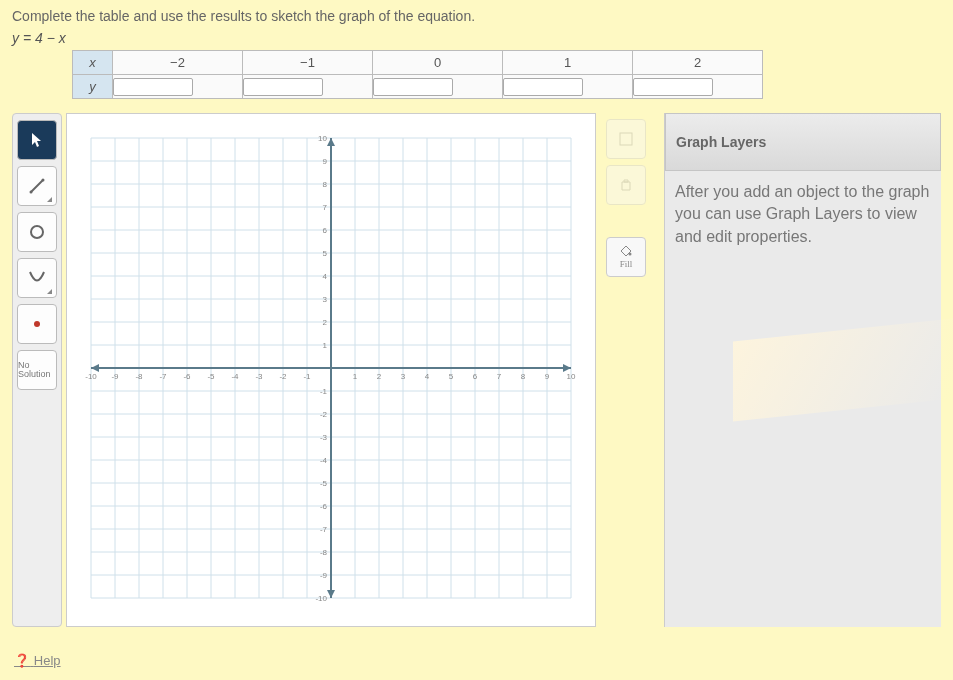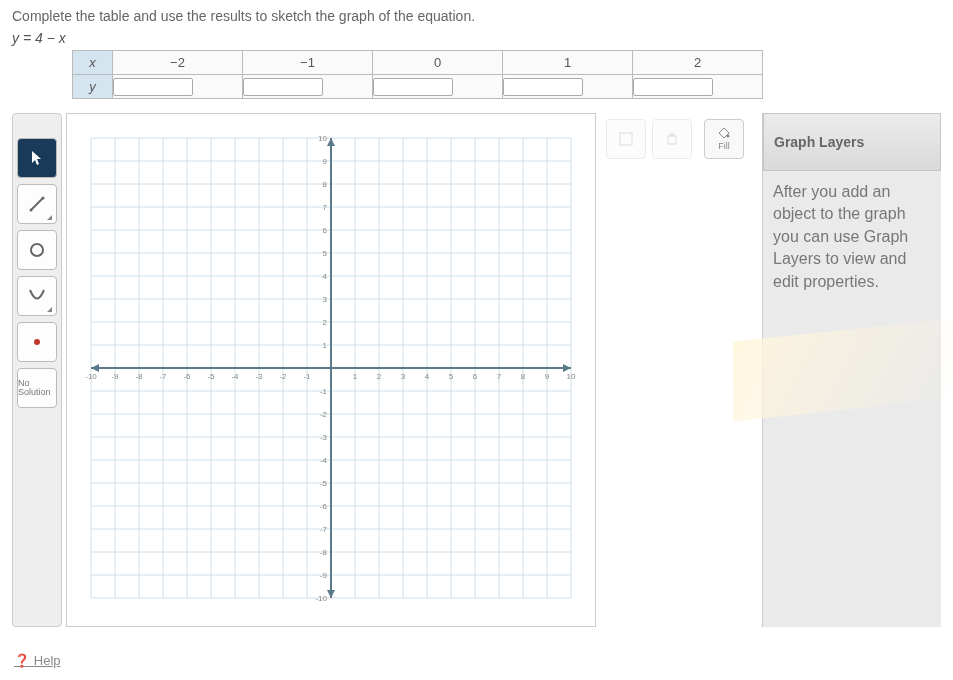--- a/index.html
+++ b/index.html
@@ -5,21 +5,21 @@
   * { box-sizing: border-box; margin: 0; padding: 0; }
   body {
     font-family: Arial, sans-serif;
     background: #e8e8e8;
     width: 953px;
     height: 680px;
     overflow: hidden;
     color: #555;
   }
   .page {
-    background: #ffffff;
+    background: #fef9c3;
     padding: 8px 12px;
     height: 100%;
     position: relative;
   }
   .instruction { font-size: 14px; color: #666; margin-bottom: 6px; }
   .equation { font-size: 14px; color: #555; margin-bottom: 4px; font-style: italic; }
   .xy-table {
     border-collapse: collapse;
     margin-left: 60px;
     margin-bottom: 14px;
@@ -43,21 +43,21 @@
     border-radius: 2px;
     width: 80px;
     height: 18px;
     background: #fff;
   }
   .work-row { display: flex; gap: 0; }
   .tool-col {
     display: flex;
     flex-direction: column;
     gap: 6px;
-    padding: 24px 4px;
+    padding: 6px 4px;
     background: #eee;
     border: 1px solid #ccc;
     border-radius: 4px;
   }
   .tool-btn {
     width: 40px; height: 40px;
     border: 1px solid #bbb;
     border-radius: 4px;
     background: #fdfdfd;
     display: flex; align-items: center; justify-content: center;
@@ -68,22 +68,22 @@
   .tool-btn.selected { background: #1a3a5a; color: #fff; }
   .tool-sub { position:absolute; right:4px; bottom:3px; width:0;height:0;border-left:5px solid transparent;border-bottom:5px solid #888;}
   .tool-btn { position:relative; }
   .graph-wrap {
     background: #fff;
     border: 1px solid #ccc;
     padding: 4px;
     margin-left: 4px;
   }
   .right-tools {
-    display:flex; flex-direction:row; gap:6px;
-    margin-left:6px; padding:6px 4px;
+    display:flex; flex-direction:column; gap:6px;
+    margin-left:6px; padding:6px 4px;font-family:Liberation Serif, serif;
   }
   .right-btn {
     width:40px; height:40px; border:1px solid #ccc; border-radius:4px;
     background:#f8f8f8; display:flex; align-items:center; justify-content:center;
     font-size:10px; color:#888; cursor:pointer;
   }
   .right-btn.disabled { opacity:.4; cursor:default; }
   .layers-panel {
     margin-left: 14px;
     flex: 1;

